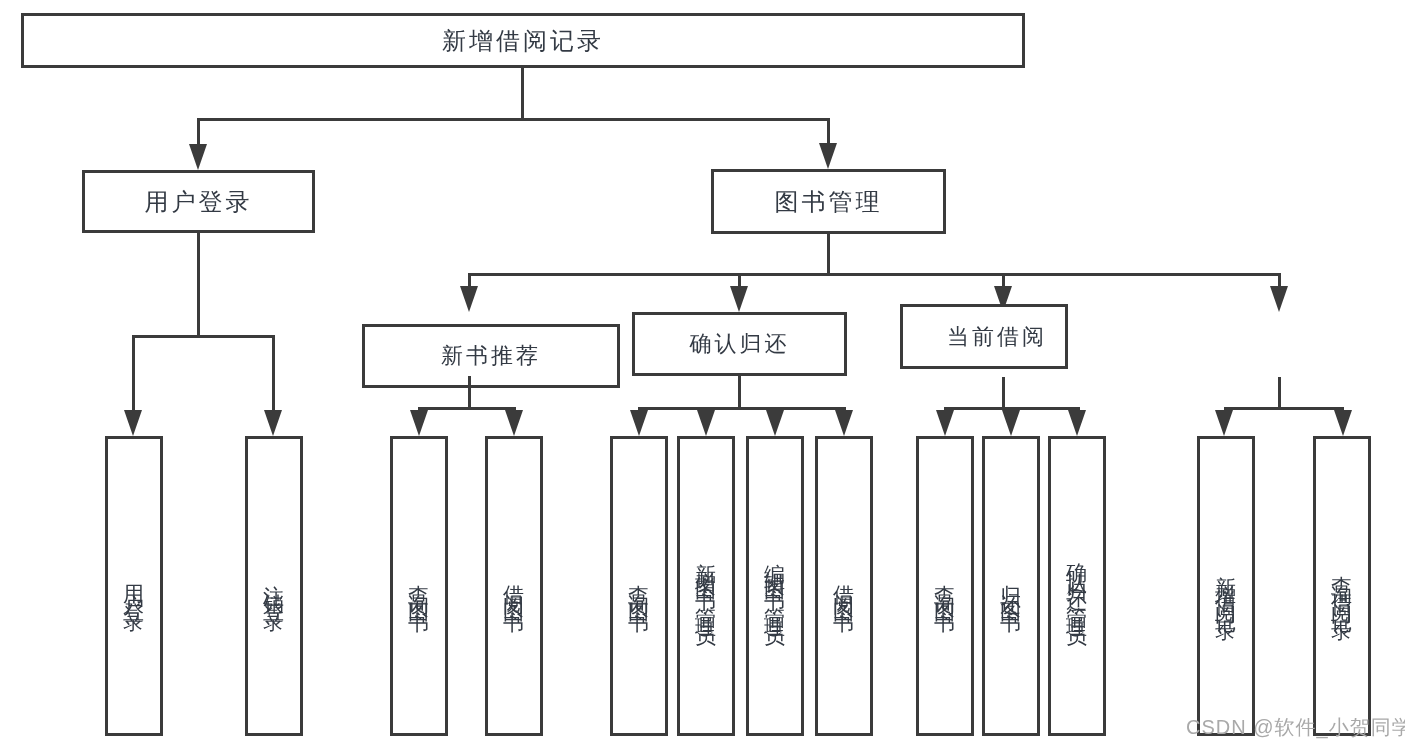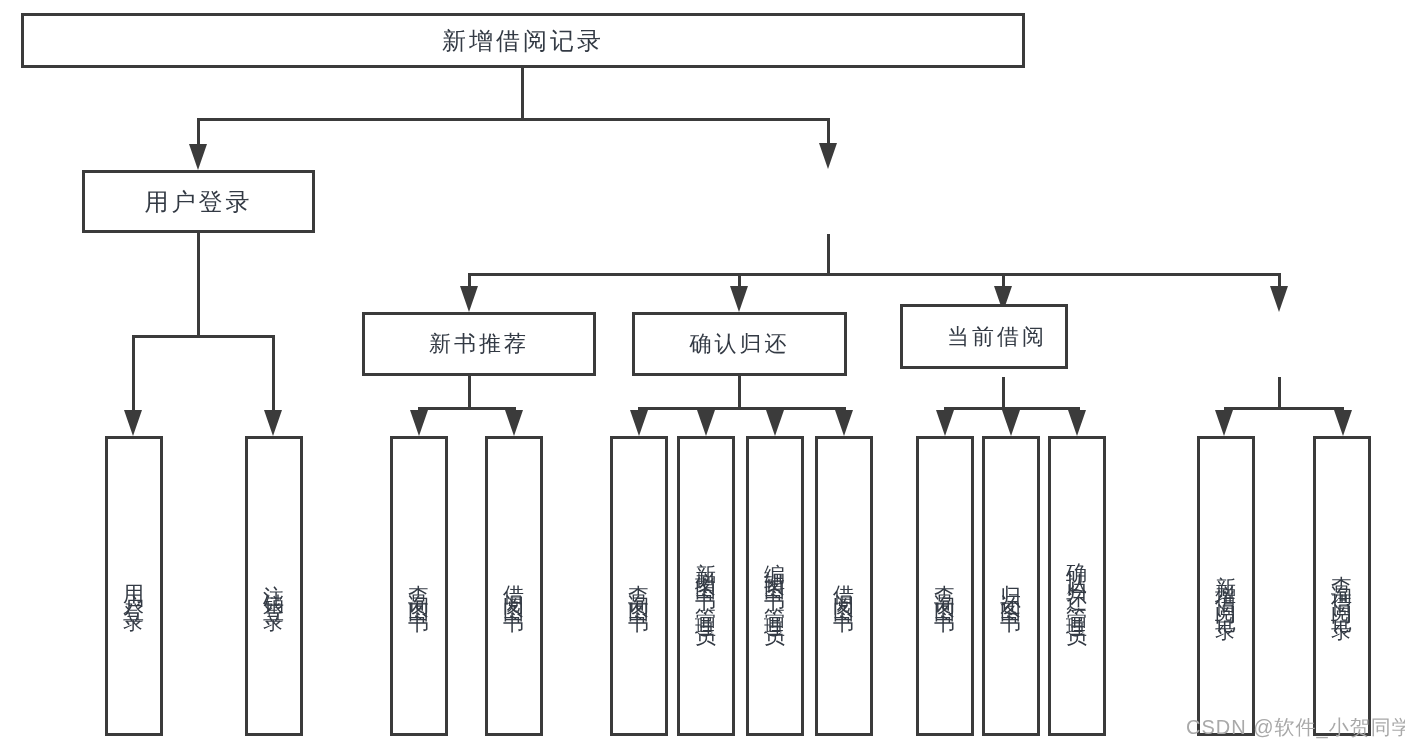--- a/index.html
+++ b/index.html
@@ -68,40 +68,43 @@
   <div class="line" style="left:521px;top:68px;width:3px;height:52px;"></div>
   <div class="line" style="left:197px;top:118px;width:633px;height:3px;"></div>
   <div class="line" style="left:197px;top:118px;width:3px;height:28px;"></div>
   <div class="arrow" style="left:189px;top:144px;"></div>
   <div class="line" style="left:827px;top:118px;width:3px;height:28px;"></div>
   <div class="arrow" style="left:819px;top:143px;"></div>
 
   <div class="hbox f24" style="left:82px;top:170px;width:233px;height:63px;">
     <span>用户登录</span>
   </div>
+  <div class="hbox f24" style="left:711px;top:169px;width:235px;height:65px;">
+    <span>图书管理</span>
+  </div>
 
   <div class="line" style="left:197px;top:233px;width:3px;height:104px;"></div>
   <div class="line" style="left:133px;top:335px;width:142px;height:3px;"></div>
   <div class="line" style="left:132px;top:335px;width:3px;height:77px;"></div>
   <div class="arrow" style="left:124px;top:410px;"></div>
   <div class="line" style="left:272px;top:335px;width:3px;height:77px;"></div>
   <div class="arrow" style="left:264px;top:410px;"></div>
 
   <div class="line" style="left:827px;top:234px;width:3px;height:41px;"></div>
   <div class="line" style="left:468px;top:273px;width:813px;height:3px;"></div>
   <div class="line" style="left:468px;top:273px;width:3px;height:16px;"></div>
   <div class="arrow" style="left:460px;top:286px;"></div>
   <div class="line" style="left:738px;top:273px;width:3px;height:16px;"></div>
   <div class="arrow" style="left:730px;top:286px;"></div>
   <div class="line" style="left:1002px;top:273px;width:3px;height:16px;"></div>
   <div class="arrow" style="left:994px;top:286px;"></div>
   <div class="line" style="left:1278px;top:273px;width:3px;height:16px;"></div>
   <div class="arrow" style="left:1270px;top:286px;"></div>
 
-  <div class="hbox f22" style="left:362px;top:312px;width:234px;height:64px;">
+  <div class="hbox f22" style="left:362px;top:324px;width:258px;height:64px;">
     <span>新书推荐</span>
   </div>
   <div class="hbox f22" style="left:632px;top:312px;width:215px;height:64px;">
     <span>确认归还</span>
   </div>
   <div class="hbox f22" style="left:900px;top:304px;width:168px;height:65px;padding-left:26px;">
     <span>当前借阅</span>
   </div>
 
   <div class="line" style="left:468px;top:376px;width:3px;height:33px;"></div>

